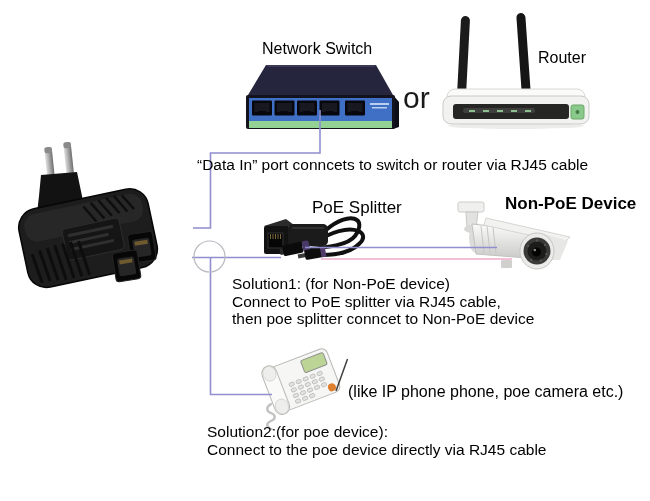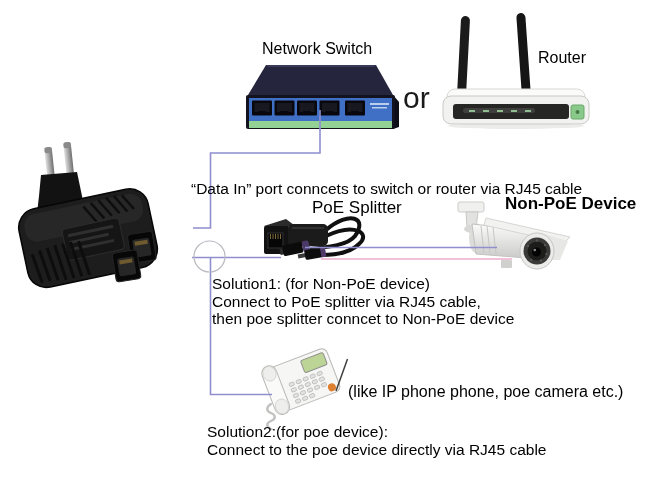--- a/index.html
+++ b/index.html
@@ -269,27 +269,27 @@
 
     <line x1="336" y1="391" x2="347.5" y2="359" stroke="#3f3f3d" stroke-width="1.5"></line>
   </svg>
 
   <div class="lbl lbl-16 txt" style="left:262px;top:40px;">Network Switch</div>
 
   <div class="lbl lbl-16 txt" style="left:538px;top:49px;">Router</div>
 
   <div class="lbl or-txt txt" style="left:403px;top:81px;">or</div>
 
-  <div class="lbl body-txt txt" style="left:191px;top:156px;margin-top:24px;">“Data In” port conncets to switch or router via RJ45 cable</div>
+  <div class="lbl body-txt txt" style="left:197px;top:156px;">“Data In” port conncets to switch or router via RJ45 cable</div>
 
   <div class="lbl lbl-17 txt" style="left:312px;top:198px;">PoE Splitter</div>
 
   <div class="lbl lbl-17 txt" style="left:505px;top:194px;font-weight:bold;">Non-PoE Device</div>
 
-  <div class="lbl body-txt txt" style="left:212px;top:275px;">
+  <div class="lbl body-txt txt" style="left:232px;top:275px;">
     <div>Solution1: (for Non-PoE device)</div>
     <div>Connect to PoE splitter via RJ45 cable,</div>
     <div>then poe splitter conncet to Non-PoE device</div>
   </div>
 
   <div class="lbl txt" style="left:348px;top:383px;font-size:16px;">(like IP phone phone, poe camera etc.)</div>
 
   <div class="lbl body-txt txt" style="left:207px;top:423px;">
     <div>Solution2:(for poe device):</div>
     <div>Connect to the poe device directly via RJ45 cable</div>

